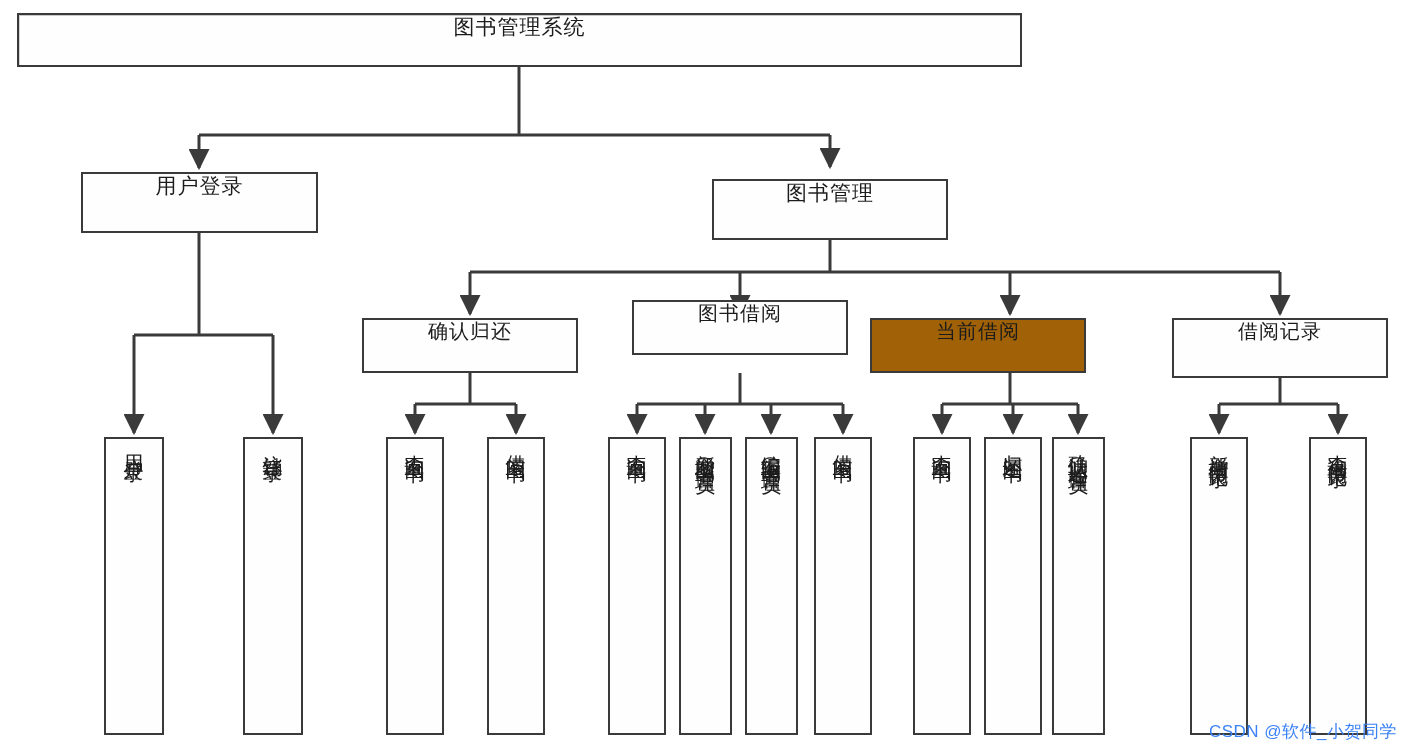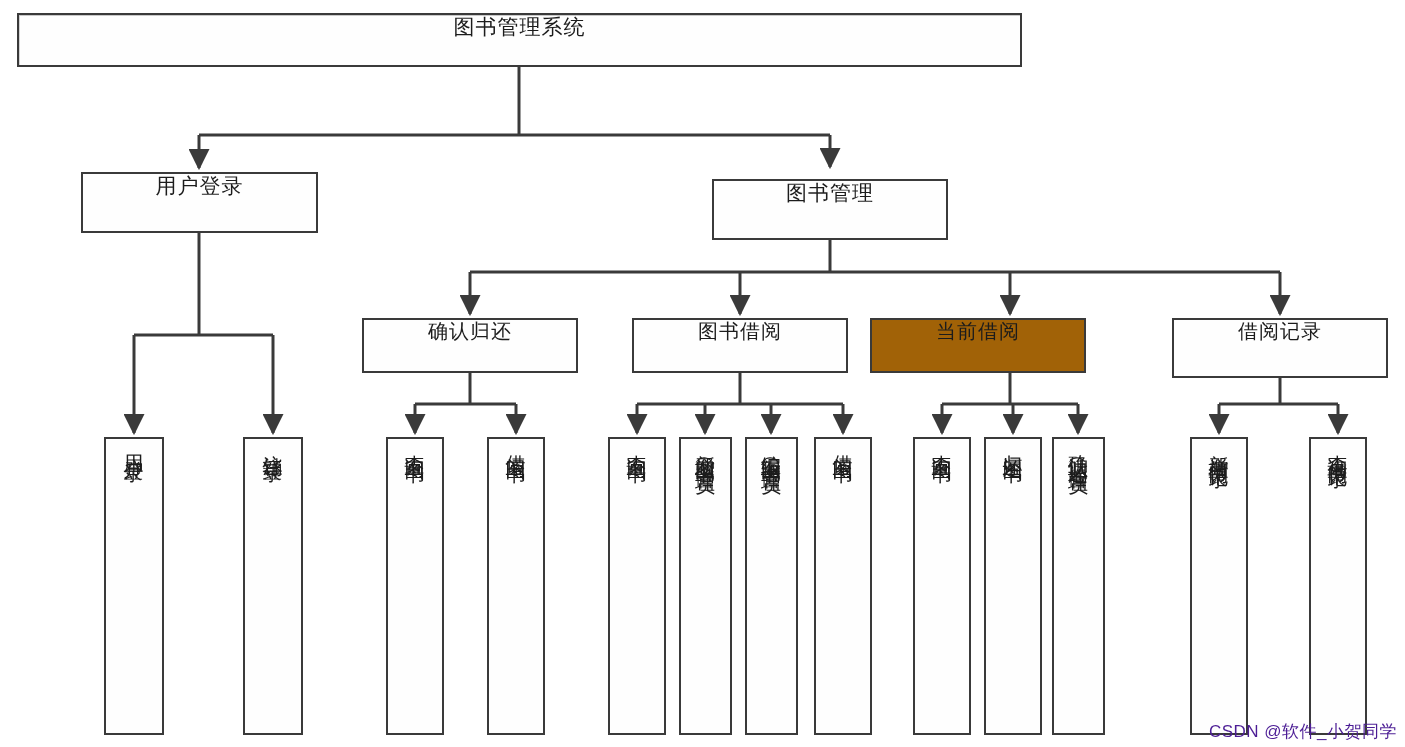--- a/index.html
+++ b/index.html
@@ -138,21 +138,21 @@
   <div class="node level1" id="node-l1-0" style="left: 81px; top: 172px; width: 237px; height: 61px; border-color: rgb(58, 58, 58); background: rgb(254, 254, 254);">
     <span class="node-label">用户登录</span>
   </div>
   <div class="node level1" id="node-l1-1" style="left: 712px; top: 179px; width: 236px; height: 61px; border-color: rgb(58, 58, 58); background: rgb(254, 254, 254);">
     <span class="node-label">图书管理</span>
   </div>
 
   <div class="node level2" id="node-l2-0" style="left: 362px; top: 318px; width: 216px; height: 55px; border-color: rgb(58, 58, 58); background: rgb(254, 254, 254);">
     <span class="node-label">确认归还</span>
   </div>
-  <div class="node level2" id="node-l2-1" style="left: 632px; top: 318px; width: 216px; height: 55px; border-color: rgb(58, 58, 58); background: rgb(254, 254, 254);">
+  <div class="node level2" id="node-l2-1" style="left: 632px; top: 300px; width: 216px; height: 55px; border-color: rgb(58, 58, 58); background: rgb(254, 254, 254);">
     <span class="node-label">图书借阅</span>
   </div>
   <div class="node level2" id="node-l2-2" style="left: 870px; top: 318px; width: 216px; height: 55px; border-color: rgb(58, 58, 58); background: #a16207;">
     <span class="node-label">当前借阅</span>
   </div>
   <div class="node level2" id="node-l2-3" style="left: 1172px; top: 318px; width: 216px; height: 60px; border-color: rgb(58, 58, 58); background: rgb(254, 254, 254);">
     <span class="node-label">借阅记录</span>
   </div>
 
   <div class="node leaf" id="node-leaf-0" style="left: 104px; top: 437px; width: 60px; height: 298px; border-color: rgb(58, 58, 58); background: rgb(254, 254, 254);">
@@ -188,15 +188,15 @@
   <div class="node leaf" id="node-leaf-10" style="left: 1052px; top: 437px; width: 53px; height: 298px; border-color: rgb(58, 58, 58); background: rgb(254, 254, 254);">
     <span class="node-label">确认归还（管理员）</span>
   </div>
   <div class="node leaf" id="node-leaf-11" style="left: 1190px; top: 437px; width: 58px; height: 298px; border-color: rgb(58, 58, 58); background: rgb(254, 254, 254);">
     <span class="node-label">新增借阅记录</span>
   </div>
   <div class="node leaf" id="node-leaf-12" style="left: 1309px; top: 437px; width: 58px; height: 298px; border-color: rgb(58, 58, 58); background: rgb(254, 254, 254);">
     <span class="node-label">查询借阅记录</span>
   </div>
 
-  <div class="watermark" style="color: #4c1d95;">CSDN @软件_小贺同学</div>
+  <div class="watermark" style="color: #3b82f6;">CSDN @软件_小贺同学</div>
 
 </div>
 
 </body></html>

